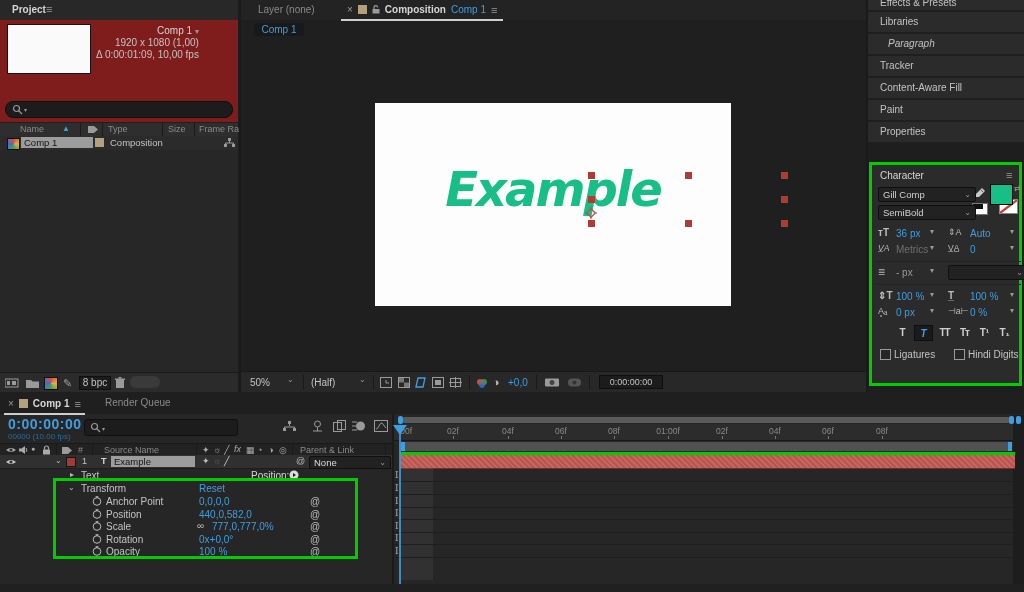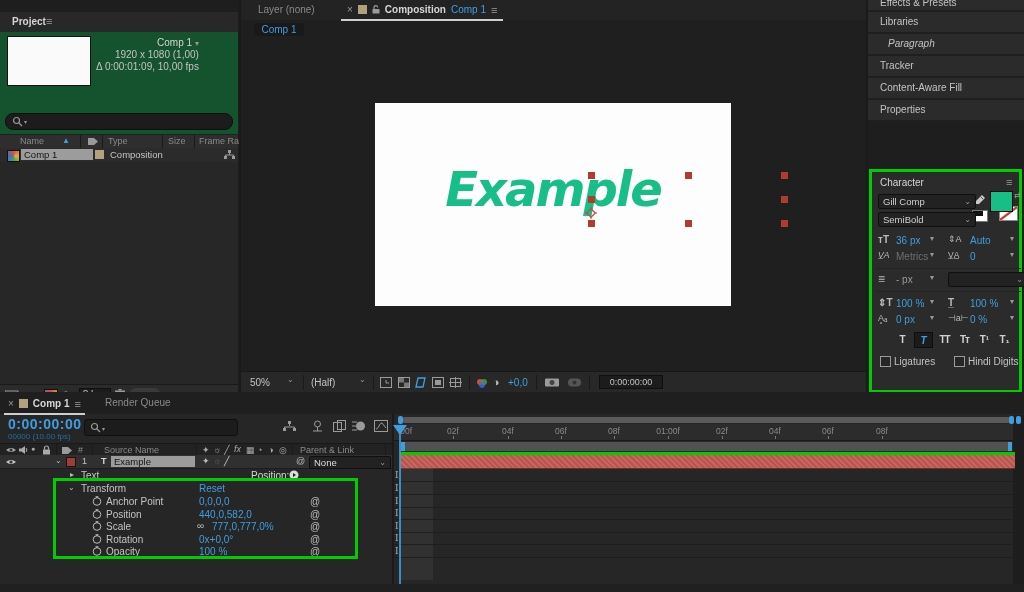--- a/index.html
+++ b/index.html
@@ -24,21 +24,21 @@
   .ibeam{font-size:9px;color:#a9a9a9;font-family:"DejaVu Serif",serif;}
   .fauxbtn{width:17px;height:14px;display:flex;align-items:center;justify-content:center;color:#cfcfcf;font-weight:bold;font-size:10px;}
   .chk{width:9px;height:9px;border:1px solid #9a9a9a;background:#262626;display:inline-block;}
   svg{display:block;}
 </style>
 </head>
 <body>
 
 <div id="app">
 
-  <div class="p" style="left:0;top:12px;width:238px;height:372px;background:#14532d;">
+  <div class="p" style="left:0;top:0;width:238px;height:372px;background:#7f1d1d;">
     <div class="p" style="left:0;top:0;width:238px;height:20px;background:#282828;">
       <span class="p tx bright" style="left:12px;top:4px;font-weight:bold;">Project</span>
       <span class="p" style="left:46px;top:3px;color:#9a9a9a;font-size:11px;">≡</span>
     </div>
     <div class="p" style="left:7px;top:24px;width:82px;height:48px;background:#fafafa;border:1px solid #141414;"></div>
     <div class="p" style="left:96px;top:25px;text-align:right;">
       <div><span class="tx bright">Comp 1</span> <span class="dd">▾</span></div>
       <div class="tx" style="margin-top:1px;">1920 x 1080 (1,00)</div>
       <div style="margin-top:1px;"><span class="tx">Δ</span> <span class="tx">0:00:01:09, 10,00 fps</span></div>
     </div>
@@ -228,23 +228,24 @@
   <div class="p vline" style="left:866px;top:0;height:412px;width:2px;"></div>
 
   <div class="p" style="left:868px;top:0;width:156px;height:412px;background:#1e1e1e;">
     <div class="panelrow" style="height:10px;position:relative;">
       <span class="tx" style="position:absolute;left:12px;top:-3px;">Effects &amp; Presets</span>
     </div>
     <div class="panelrow" style="height:20px;line-height:20px;"><span class="tx" style="margin-left:12px;">Libraries</span></div>
     <div class="panelrow" style="height:20px;line-height:20px;"><span class="tx" style="margin-left:20px;font-style:italic;">Paragraph</span></div>
     <div class="panelrow" style="height:20px;line-height:20px;"><span class="tx" style="margin-left:12px;">Tracker</span></div>
     <div class="panelrow" style="height:20px;line-height:20px;"><span class="tx" style="margin-left:12px;">Content-Aware Fill</span></div>
+    <div class="panelrow" style="height:20px;line-height:20px;"><span class="tx" style="margin-left:12px;">Paint</span></div>
     <div class="panelrow" style="height:20px;line-height:20px;"><span class="tx" style="margin-left:12px;">Properties</span></div>
 
-    <div class="p ann" style="left:1px;top:169px;width:153px;height:224px;background:#2b2b2b;">
+    <div class="p ann" style="left:1px;top:162px;width:153px;height:224px;background:#2b2b2b;">
       <span class="p tx bright" style="left:8px;top:5px;">Character</span>
       <span class="p" style="left:134px;top:4px;color:#9a9a9a;font-size:11px;">≡</span>
 
       <div class="p dropbox" style="left:6px;top:22px;width:88px;height:13px;">
         <span style="font-size:9.5px;">Gill Comp</span>
           <span class="dd">⌄</span>
       </div>
       <span class="p" style="left:102px;top:22px;">
         <svg width="12" height="12">
             <path d="M8 1 l3 3 -6 6 H2 V7 Z" fill="#c9c9c9"></path>

